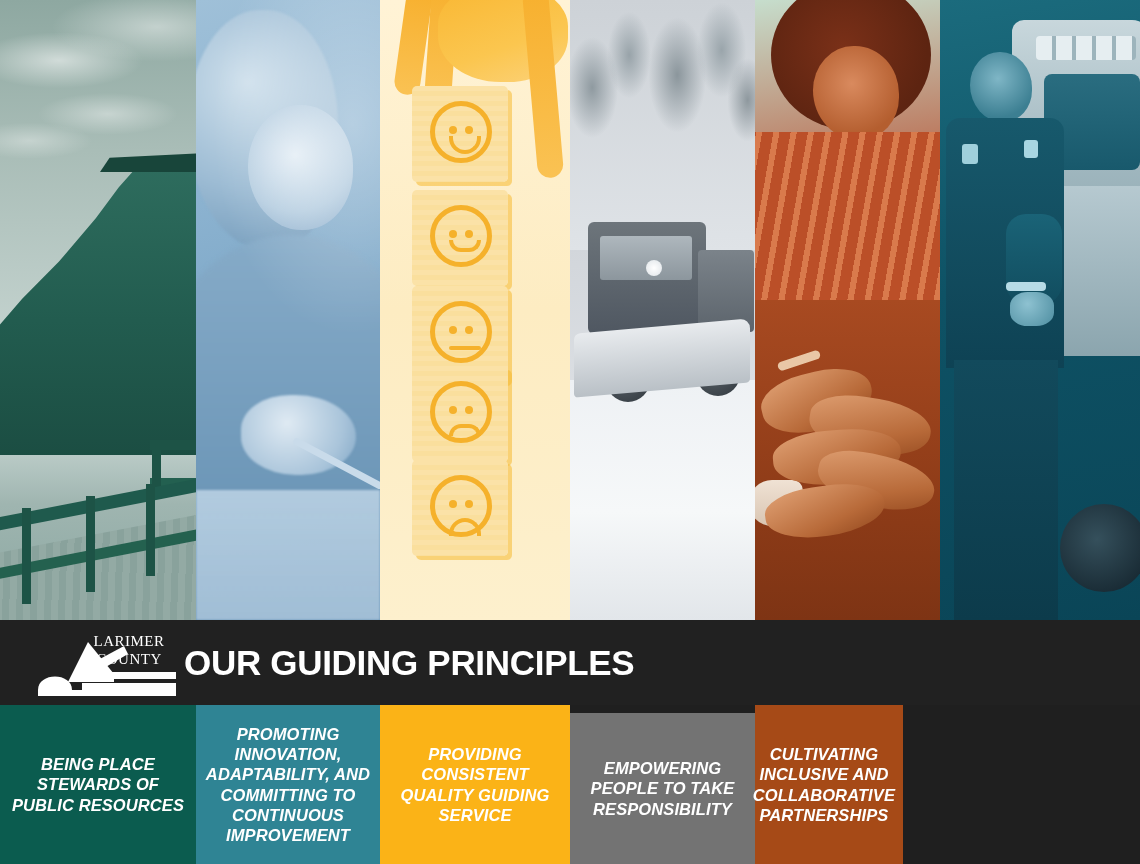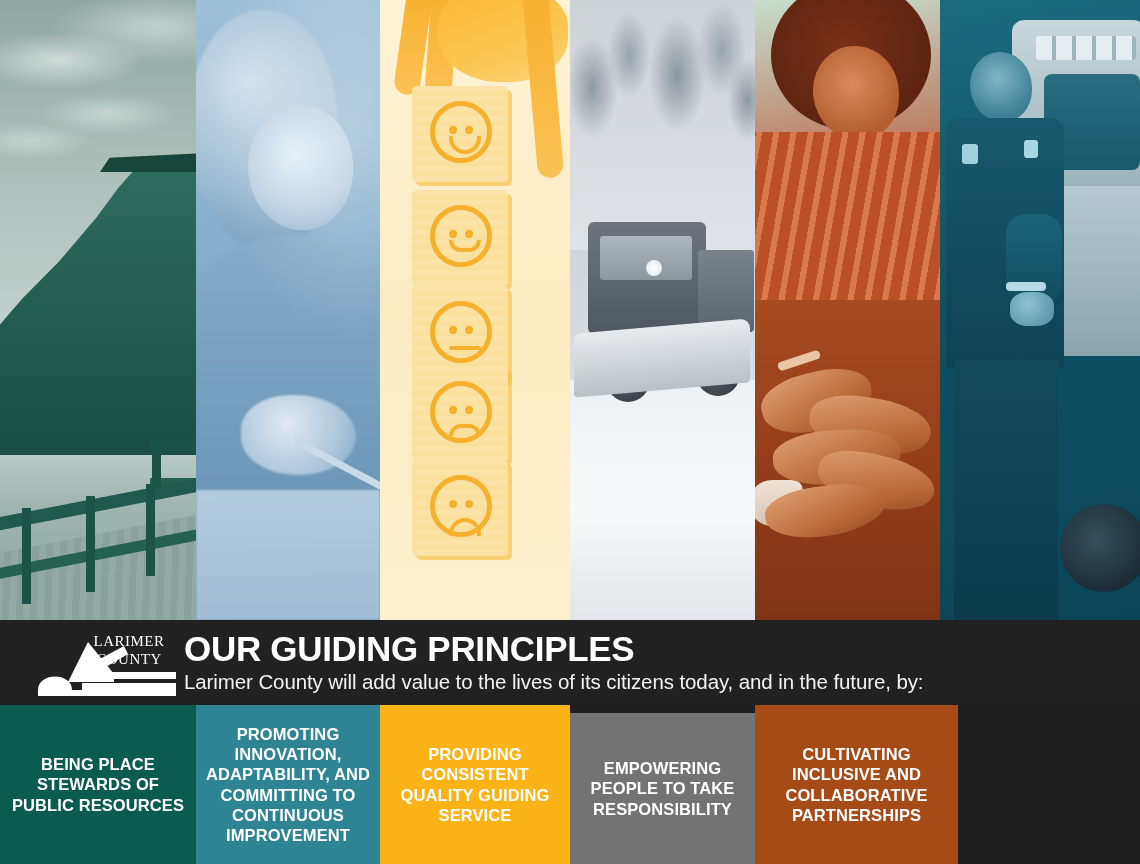--- a/index.html
+++ b/index.html
@@ -162,24 +162,24 @@
       background:#212121; display:flex; align-items:center; padding-left:36px; }
   .logo { width:140px; height:74px; position:relative; flex:0 0 auto; margin-right:6px;text-decoration:underline; }
   .logo svg { display:block; }
   .banner-text { display:flex; flex-direction:column; justify-content:center; margin-left:2px; }
   .banner-title { color:#ffffff; font-size:35px; font-weight:bold; letter-spacing:-.3px; line-height:1.02; }
   .banner-sub { color:#f2f2f2; font-size:20.5px; font-weight:400; line-height:1.15; margin-top:3px;
       letter-spacing:-.1px; }
 
   
   .bars { position:absolute; left:0; top:705px; width:1140px; height:159px; display:flex; }
-  .bar { display:flex; align-items:center; justify-content:flex-end; text-align:center; padding:6px 8px; }
+  .bar { display:flex; align-items:center; justify-content:flex-end; text-align:center; padding:6px 8px;font-style:italic; }
   .bar span { color:#ffffff; font-weight:bold; font-size:16.5px; line-height:1.23; letter-spacing:.1px; }
   .bar.b-1 { width:196px; } .bar.b-2 { width:184px; } .bar.b-3 { width:190px; }
-  .bar.b-4 { width:185px; } .bar.b-5 { width:203px; } .bar.b-6 { flex:1; }
+  .bar.b-4 { width:185px; } .bar.b-5 { width:148px; } .bar.b-6 { flex:1; }
 </style>
 </head>
 <body>
 
 <div class="poster">
 
   <div class="photo-strip">
 
     <div class="photo p1">
       <div class="sky"></div>
@@ -301,21 +301,20 @@
         <path d="M2 64 C2 46 36 46 36 64 Z" fill="#ffffff"></path>
         <rect x="62" y="46" width="78" height="7" fill="#ffffff"></rect>
         <rect x="46" y="57" width="94" height="7" fill="#ffffff"></rect>
         <rect x="2" y="64" width="138" height="6" fill="#ffffff"></rect>
         <text x="93" y="20" text-anchor="middle" font-family="'Liberation Serif', serif" font-size="15" fill="#ffffff" letter-spacing="0.5">LARIMER</text>
         <text x="93" y="38" text-anchor="middle" font-family="'Liberation Serif', serif" font-size="15" fill="#ffffff" letter-spacing="0.5">COUNTY</text>
       </svg>
     </div>
     <div class="banner-text">
       <div class="banner-title">OUR GUIDING PRINCIPLES</div>
-      <div class="banner-sub">Larimer County will add value to the lives of its citizens today, and in the future, by:</div>
     </div>
   </div>
 
   <div class="bars">
     <div class="bar b-1" style="background: rgb(11, 92, 79);">
       <span>BEING PLACE STEWARDS OF PUBLIC RESOURCES</span>
     </div>
     <div class="bar b-2" style="background: rgb(47, 132, 148);">
       <span>PROMOTING INNOVATION, ADAPTABILITY, AND COMMITTING TO CONTINUOUS IMPROVEMENT</span>
     </div>

